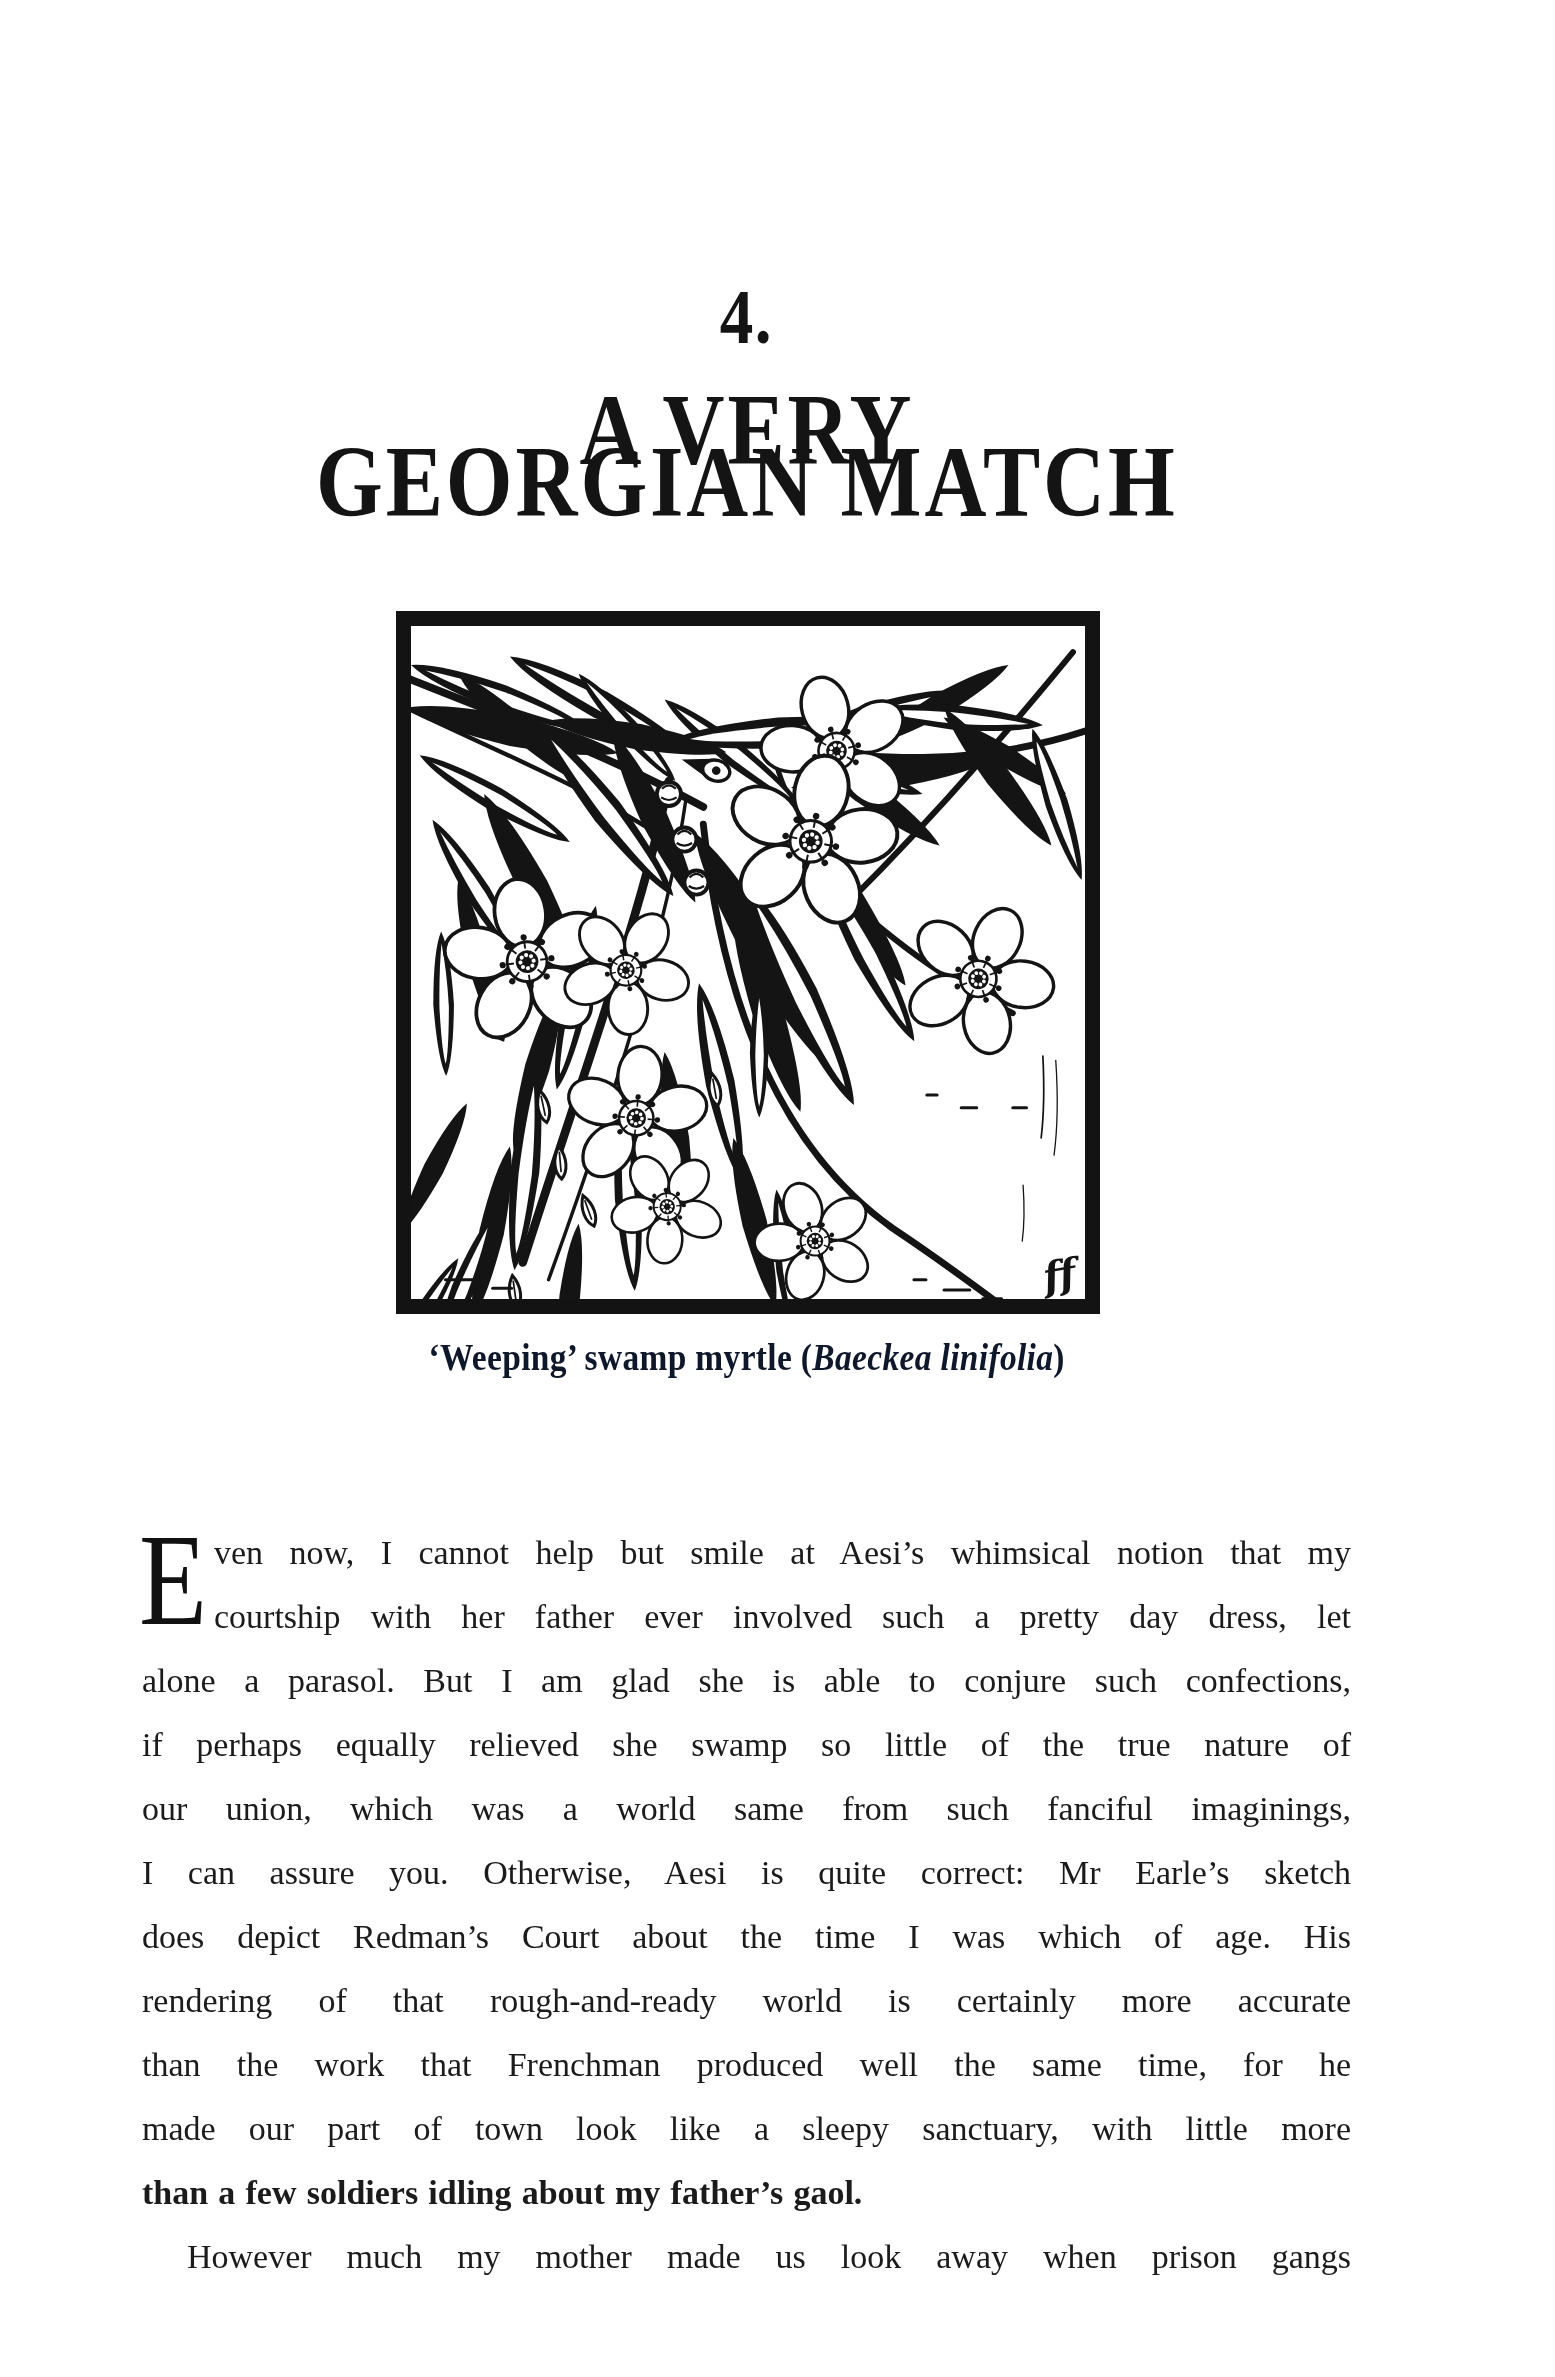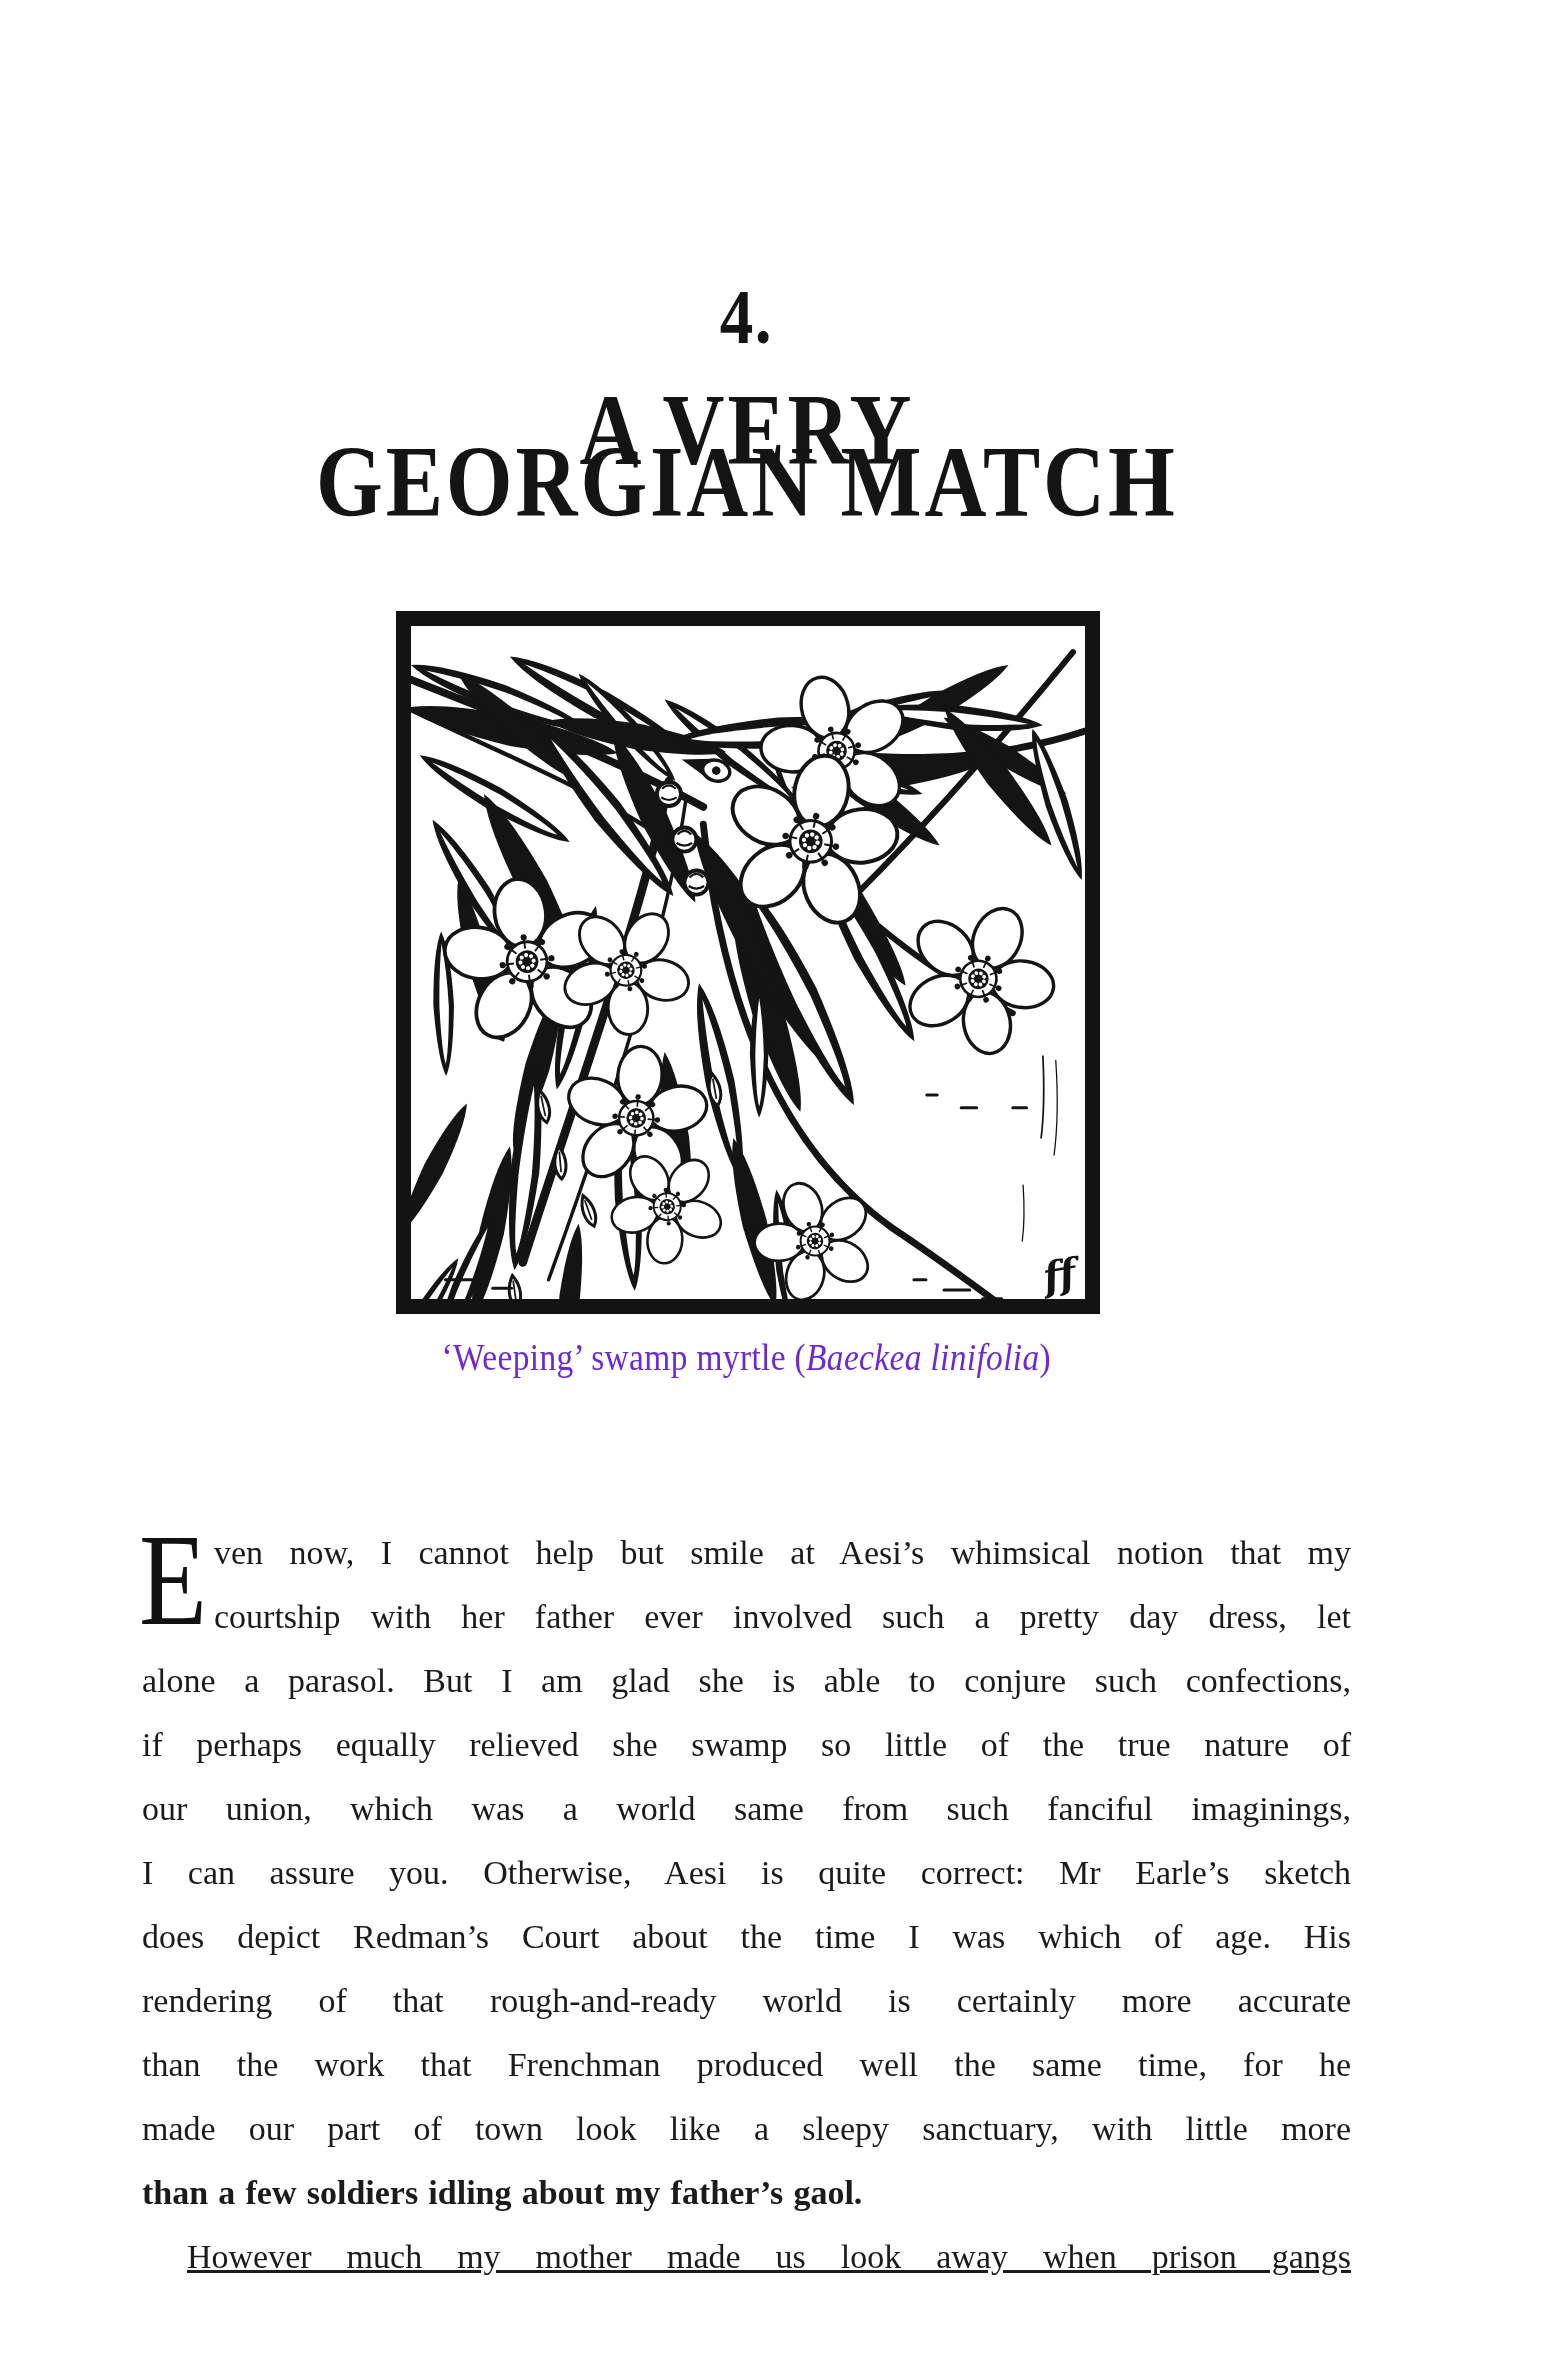--- a/index.html
+++ b/index.html
@@ -7,29 +7,29 @@
         font-family:"Liberation Serif",serif;color:#1b1b1b;}
   .col{position:absolute;left:142px;width:1209px;}
   .center-row{display:flex;justify-content:center;}
   .condensed{display:inline-block;transform:scaleX(0.85);transform-origin:center;white-space:nowrap;}
   .chapter-number{top:277px;font-size:79px;line-height:1;font-weight:bold;letter-spacing:1.7px;color:#141414;}
   .title-line{font-size:101px;line-height:1;font-weight:bold;letter-spacing:3.4px;color:#141414;}
   .title1{top:380px;}
   .title2{top:432px;justify-content:center;}
   .frame{position:absolute;left:396px;top:611px;width:674px;height:673px;border:15.5px solid #131313;background:#ffffff;}
   .frame svg{display:block;width:100%;height:100%;}
-  .caption{top:1338px;font-size:38px;line-height:1;font-weight:normal;color:#6d28d9;text-align:center;}
+  .caption{top:1338px;font-size:38px;line-height:1;font-weight:bold;color:#0f172a;text-align:center;}
   .caption .condensed{transform:scaleX(0.88);letter-spacing:0.4px;}
   .caption i{font-style:italic;}
   .body-text{top:1521px;font-size:34px;}
   .paragraph{position:relative;}
   .line{height:64px;line-height:64px;text-align:justify;text-align-last:justify;word-spacing:1.7px;}
   .line.par-end{text-align-last:left;font-weight:bold;}
   .line.after-dropcap{padding-left:72px;}
-  .line.first-indent{padding-left:45px;text-decoration:underline;}
+  .line.first-indent{padding-left:45px;}
   .dropcap{position:absolute;top:-6.9px;left:-3.4px;font-size:131px;line-height:1;color:#111;
            display:inline-block;transform:scaleX(0.85);transform-origin:left top;}
 </style>
 </head>
 <body>
 
 <div class="page">
 
   <div class="col center-row chapter-number">
     <span class="condensed">4.</span>

